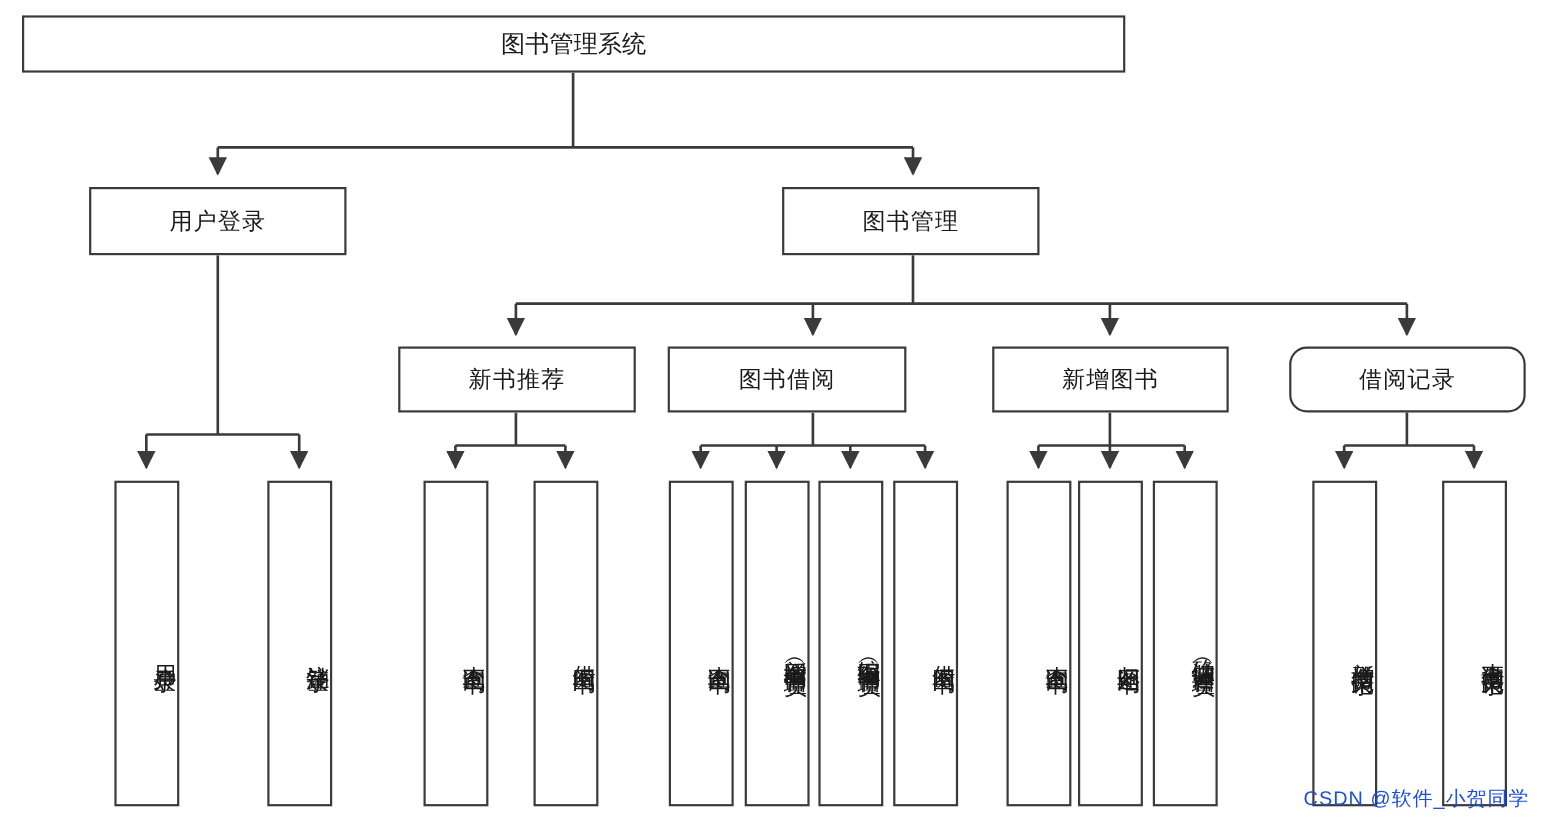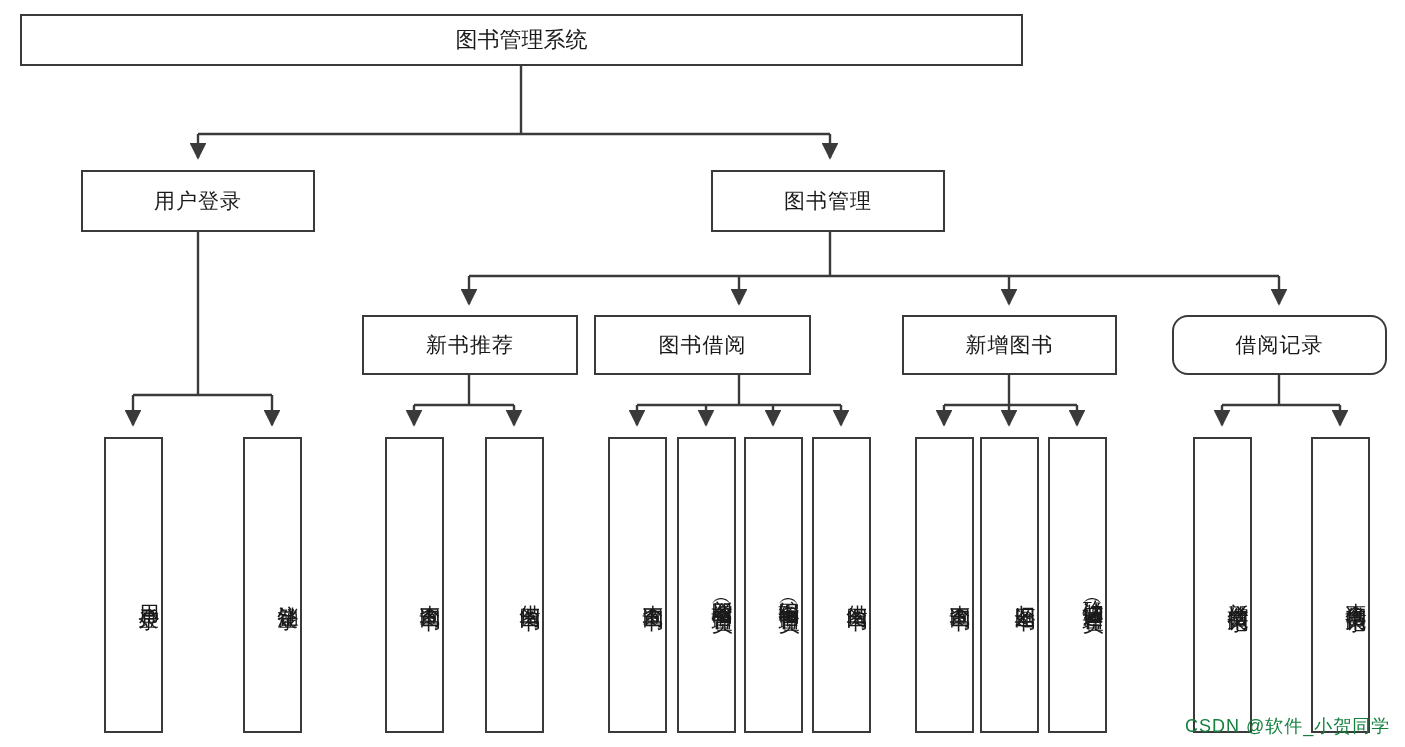--- a/index.html
+++ b/index.html
@@ -55,21 +55,21 @@
   }
   .node .lbl {
     display: block;
     white-space: pre-wrap;
   }
   .watermark {
     position: absolute;
     left: 1185px;
     top: 714px;
     font-size: 18px;
-    color: #15803d;
+    color: #1d4ed8;
     letter-spacing: 1px;
     z-index: 5;
     white-space: nowrap;
   }
 </style>
 </head>
 <body>
 
 <div id="canvas">
 
@@ -130,21 +130,21 @@
   <div class="node h" style="left:81px; top:170px; width:234px; height:62px;">
     <span class="lbl">用户登录</span>
   </div>
   <div class="node h" style="left:711px; top:170px; width:234px; height:62px;">
     <span class="lbl">图书管理</span>
   </div>
 
   <div class="node h" style="left:362px; top:315px; width:216px; height:60px;">
     <span class="lbl">新书推荐</span>
   </div>
-  <div class="node h" style="left:594px; top:315px; width:217px; height:60px;text-align:right;">
+  <div class="node h" style="left:607px; top:315px; width:217px; height:60px;text-align:right;">
     <span class="lbl">图书借阅</span>
   </div>
   <div class="node h" style="left:902px; top:315px; width:215px; height:60px;">
     <span class="lbl">新增图书</span>
   </div>
   <div class="node h" style="left:1172px; top:315px; width:215px; height:60px;border-radius:16px;">
     <span class="lbl">借阅记录</span>
   </div>
 
   <div class="node leaf" style="left:104px; top:437px; width:59px; height:296px;">

